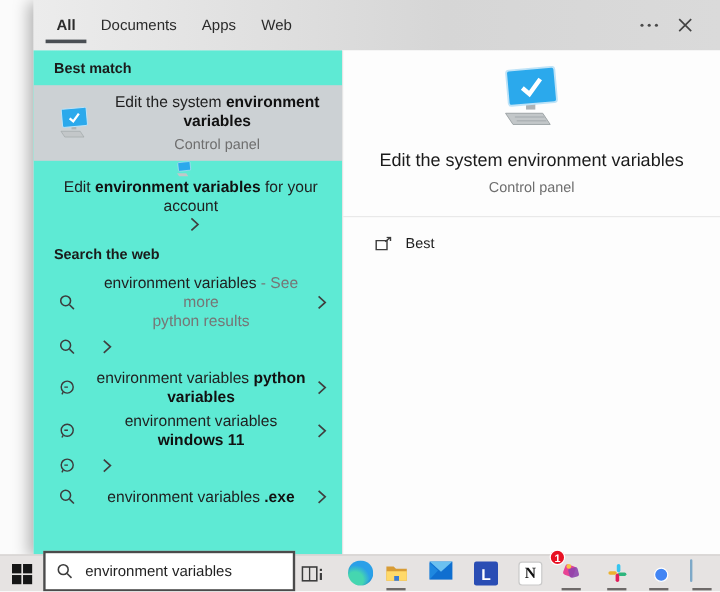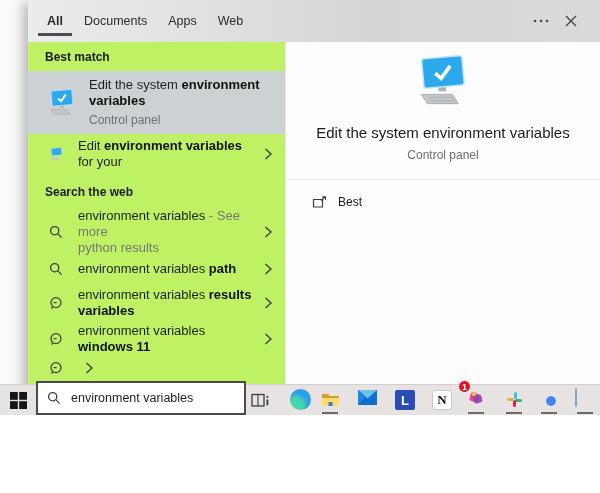--- a/index.html
+++ b/index.html
@@ -1,50 +1,50 @@
 <!DOCTYPE html>
 <html><head>
 <meta charset="utf-8">
 <style>
   html,body{margin:0;padding:0;background:#ffffff;}
   *{box-sizing:border-box;}
-  .screen{position:relative;width:600px;height:415px;overflow:hidden;
+  .screen{position:relative;width:600px;height:493px;overflow:hidden;
     font-family:"Liberation Sans","DejaVu Sans",sans-serif;color:#1f1f1f;background:#fbfbfb;}
 
   
   .flyout{position:absolute;left:28px;top:0;width:572px;height:462px;
     box-shadow:-5px 2px 12px rgba(0,0,0,.28);background:#f1f1f1;}
   .tabbar{position:absolute;left:0;top:0;width:100%;height:42px;
     background:linear-gradient(to right,#ececec,#d6d6d6 60%,#dadada);
     display:flex;align-items:center;padding:0 14px 0 17px;}
   .tab{position:relative;height:100%;display:flex;align-items:center;
     font-size:12.5px;color:#2b2b2b;margin-right:17px;padding:0 2px;cursor:default;}
   .tab.active{font-weight:700;}
   .tab.active .tab-underline{position:absolute;left:-7px;right:-7px;bottom:6px;height:3px;background:#4a4f54;}
   .caret-down{margin-left:5px;display:inline-block;}
   .tabbar-spacer{flex:1;}
   .winbtn{width:30px;height:100%;display:flex;align-items:center;justify-content:center;}
 
   
-  .left-pane{position:absolute;left:0;top:42px;width:257px;height:420px;background:#bef264;overflow:hidden;}
+  .left-pane{position:absolute;left:0;top:42px;width:257px;height:420px;background:#5eead4;overflow:hidden;}
   .right-pane{position:absolute;left:257px;top:42px;width:315px;height:420px;background:#fdfdfd;border-left:1px solid #e6e6e6;}
 
   .sec-header{font-size:12px;font-weight:700;color:#1b1b1b;padding:8px 0 7px 17px;}
-  .row{display:flex;align-items:center;padding:0 12px 0 17px;}
+  .row{display:flex;align-items:center;padding:0 12px 0 17px;text-align:center;}
   .row .ic{width:22px;min-width:22px;display:flex;align-items:center;justify-content:center;margin-right:11px;}
   .row .lines{flex:1;font-size:13px;line-height:16px;color:#1f1f1f;}
   .row .chev{width:16px;min-width:16px;display:flex;justify-content:flex-end;}
   b,.bold{font-weight:700;color:#111;}
   .muted{color:#767676;}
 
   .bm-row{background:#ccd1d4;min-height:58px;padding-top:6px;padding-bottom:6px;}
   .bm-row .ic{width:34px;min-width:34px;margin-right:10px;}
   .bm-sub{font-size:12px;color:#6e6e6e;margin-top:3px;}
 
-  .settings-row{min-height:40px;}
+  .settings-row{min-height:40px;flex-direction:column;}
   .web-row{min-height:26px;}
   .web-row.two{min-height:41px;}
   .rows{margin-top:2px;}
 
   
   .preview{display:flex;flex-direction:column;align-items:center;text-align:center;}
   .preview .big-ic{margin-top:13px;}
   .pv-title{font-size:15px;color:#1b1b1b;margin-top:11px;}
   .pv-sub{font-size:12px;color:#6e6e6e;margin-top:7px;}
   .pv-divider{width:100%;height:1px;background:#e9e9e9;margin-top:17px;}
@@ -155,20 +155,21 @@
         <span class="ic">
           <svg width="17" height="14" viewBox="0 0 20 16">
             <path d="M3 12 L12 12 L14 15 L5 15 Z" fill="#c3c7c9"></path>
             <g transform="rotate(-6 10 5)">
               <rect x="4" y="1" width="12" height="8.5" rx="1" fill="#2ba9ec" stroke="#bfe3f7" stroke-width="0.6"></rect>
             </g>
           </svg>
         </span>
         <div class="lines">
           <div><span>Edit </span><b>environment variables</b><span> for your</span></div>
+          <div><span>account</span></div>
         </div>
         <span class="chev">
           <svg width="10" height="14" viewBox="0 0 10 14">
               <polyline points="2.5,2 8,7 2.5,12" stroke="#3f3f3f" stroke-width="1.4" fill="none"></polyline>
             </svg>
         </span>
       </div>
 
       <div class="sec-header" style="padding-top:11px;">Search the web</div>
 
@@ -192,38 +193,37 @@
           </span>
         </div>
 
         <div class="row web-row">
           <span class="ic">
             <svg width="14" height="14" viewBox="0 0 14 14">
                 <circle cx="5.7" cy="5.7" r="4.1" stroke="#3c3c3c" stroke-width="1.3" fill="none"></circle>
                 <line x1="8.9" y1="8.9" x2="12.6" y2="12.6" stroke="#3c3c3c" stroke-width="1.3"></line>
               </svg>
           </span>
-          <div class="lines"><span>environment variables </span><b>path</b></div>
           <span class="chev">
             <svg width="10" height="14" viewBox="0 0 10 14">
                 <polyline points="2.5,2 8,7 2.5,12" stroke="#3f3f3f" stroke-width="1.4" fill="none"></polyline>
               </svg>
           </span>
         </div>
 
         <div class="row web-row two">
           <span class="ic">
             <svg width="14" height="14" viewBox="0 0 14 14">
                 <circle cx="7" cy="6.6" r="5" stroke="#3c3c3c" stroke-width="1.2" fill="none"></circle>
                 <line x1="4.6" y1="6.6" x2="7.6" y2="6.6" stroke="#3c3c3c" stroke-width="1.2"></line>
                 <line x1="3.6" y1="10.8" x2="2.6" y2="12.6" stroke="#3c3c3c" stroke-width="1.2"></line>
               </svg>
           </span>
           <div class="lines">
-            <div><span>environment variables </span><b>results</b></div>
+            <div><span>environment variables </span><b>python</b></div>
             <div><b>variables</b></div>
           </div>
           <span class="chev">
             <svg width="10" height="14" viewBox="0 0 10 14">
                 <polyline points="2.5,2 8,7 2.5,12" stroke="#3f3f3f" stroke-width="1.4" fill="none"></polyline>
               </svg>
           </span>
         </div>
 
         <div class="row web-row">

